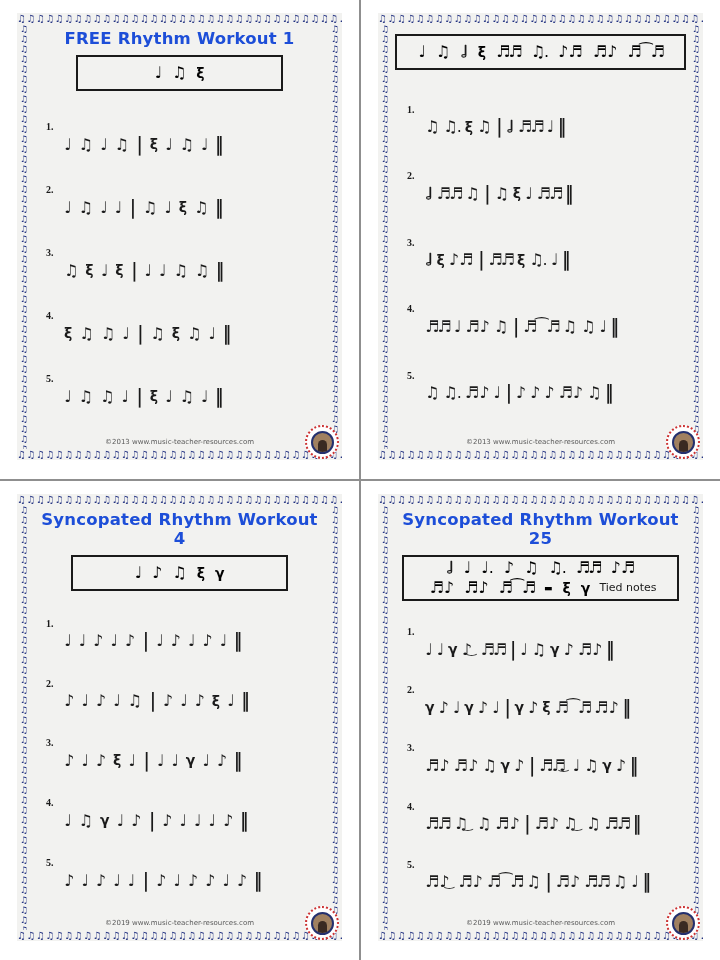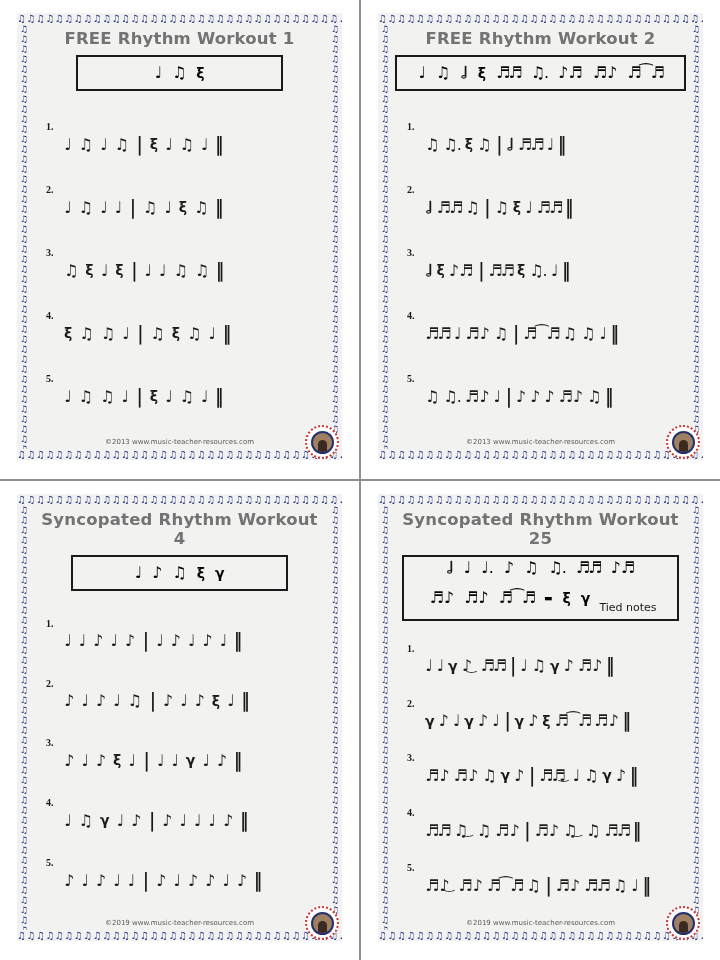--- a/index.html
+++ b/index.html
@@ -8,26 +8,26 @@
   .cell{background:#ffffff;padding:13px 17px 19px 17px;display:flex;}
   .sheet{position:relative;flex:1;background:#f2f2f0;display:flex;}
   
   .border-h{position:absolute;left:0;right:0;height:11px;overflow:hidden;font-size:10px;line-height:11px;
             letter-spacing:.5px;text-align:center;white-space:nowrap;font-weight:bold;}
   .border-h.bt{top:0;} .border-h.bb{bottom:0;}
   .border-v{position:absolute;top:11px;bottom:11px;width:12px;overflow:hidden;font-size:9px;line-height:10px;
             text-align:center;white-space:pre-line;font-weight:bold;}
   .border-v.bl{left:1px;} .border-v.br{right:1px;}
   .content{flex:1;display:flex;flex-direction:column;margin:14px 17px 13px 17px;min-width:0;}
-  .title{text-align:center;font-size:16.5px;font-weight:600;color:#737373;letter-spacing:.2px;margin-top:2px;}
+  .title{text-align:center;font-size:16.5px;font-weight:600;color:#1d4ed8;letter-spacing:.2px;margin-top:2px;}
   .keybox{border:2px solid #1a1a1a;background:#f2f2f0;margin:7px auto 0 auto;padding:3px 8px;
           display:flex;flex-direction:column;align-items:center;justify-content:center;min-height:26px;}
   .w1 .keybox{width:64%;} .w2 .keybox{width:93%;} .w3 .keybox{width:68%;} .w4 .keybox{width:90%;padding:1px 6px;}
   .keyrow{display:flex;align-items:center;justify-content:center;flex-wrap:nowrap;line-height:20px;}
-  .keynote{font-size:11px;color:#1a1a1a;margin-left:4px;margin-top:20px;}
+  .keynote{font-size:11px;color:#1a1a1a;margin-left:4px;}
   .exlist{flex:1;display:flex;flex-direction:column;justify-content:space-evenly;padding-left:12px;margin-top:2px;}
   .ex{display:flex;flex-direction:column;}
   .num{font-size:10px;font-weight:bold;color:#1a1a1a;font-family:"Liberation Serif",serif;}
   .line{padding-left:18px;font-size:16px;color:#1a1a1a;height:24px;display:flex;align-items:center;white-space:nowrap;}
   .keyrow .tk{margin:0 5px;} .line .tk{margin-right:7px;}
   .w2 .line .tk,.w4 .line .tk{margin-right:4px;}
   .tk{font-family:"DejaVu Sans",sans-serif;display:inline-block;}
   .tk-bar{font-weight:600;margin:0 4px 0 1px;transform:scaleY(1.25);}
   .tk-end{font-weight:700;transform:scaleY(1.25);}
   .tk-r4,.tk-r8{font-weight:600;font-size:14px;}
@@ -325,21 +325,20 @@
 ♫
 ♫
 ♫
 ♫
 ♫
 ♫
 ♫
 ♫
 ♫</div>
       <div class="content">
-        <div class="title">FREE Rhythm Workout 2</div>
         <div class="keybox">
           <div class="keyrow">
               <span class="tk tk-q">♩</span>
               <span class="tk tk-ee">♫</span>
               <span class="tk tk-h">♩</span>
               <span class="tk tk-r4">ξ</span>
               <span class="tk tk-ssss">♬♬</span>
               <span class="tk tk-des">♫.</span>
               <span class="tk tk-ess">♪♬</span>
               <span class="tk tk-sse">♬♪</span>

